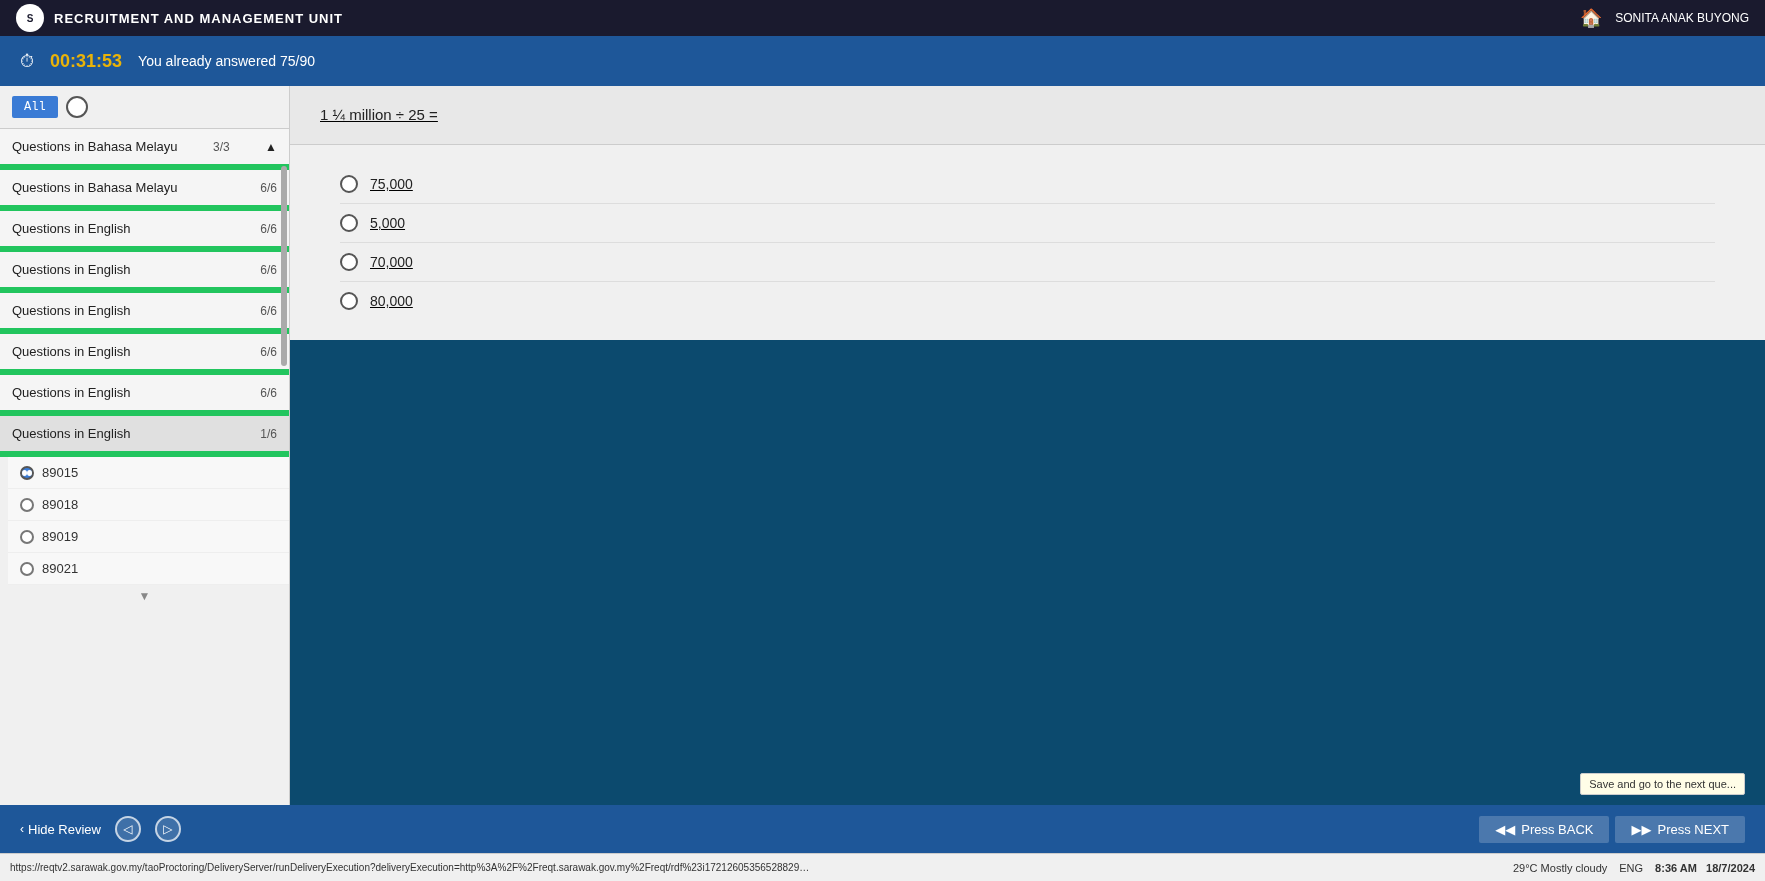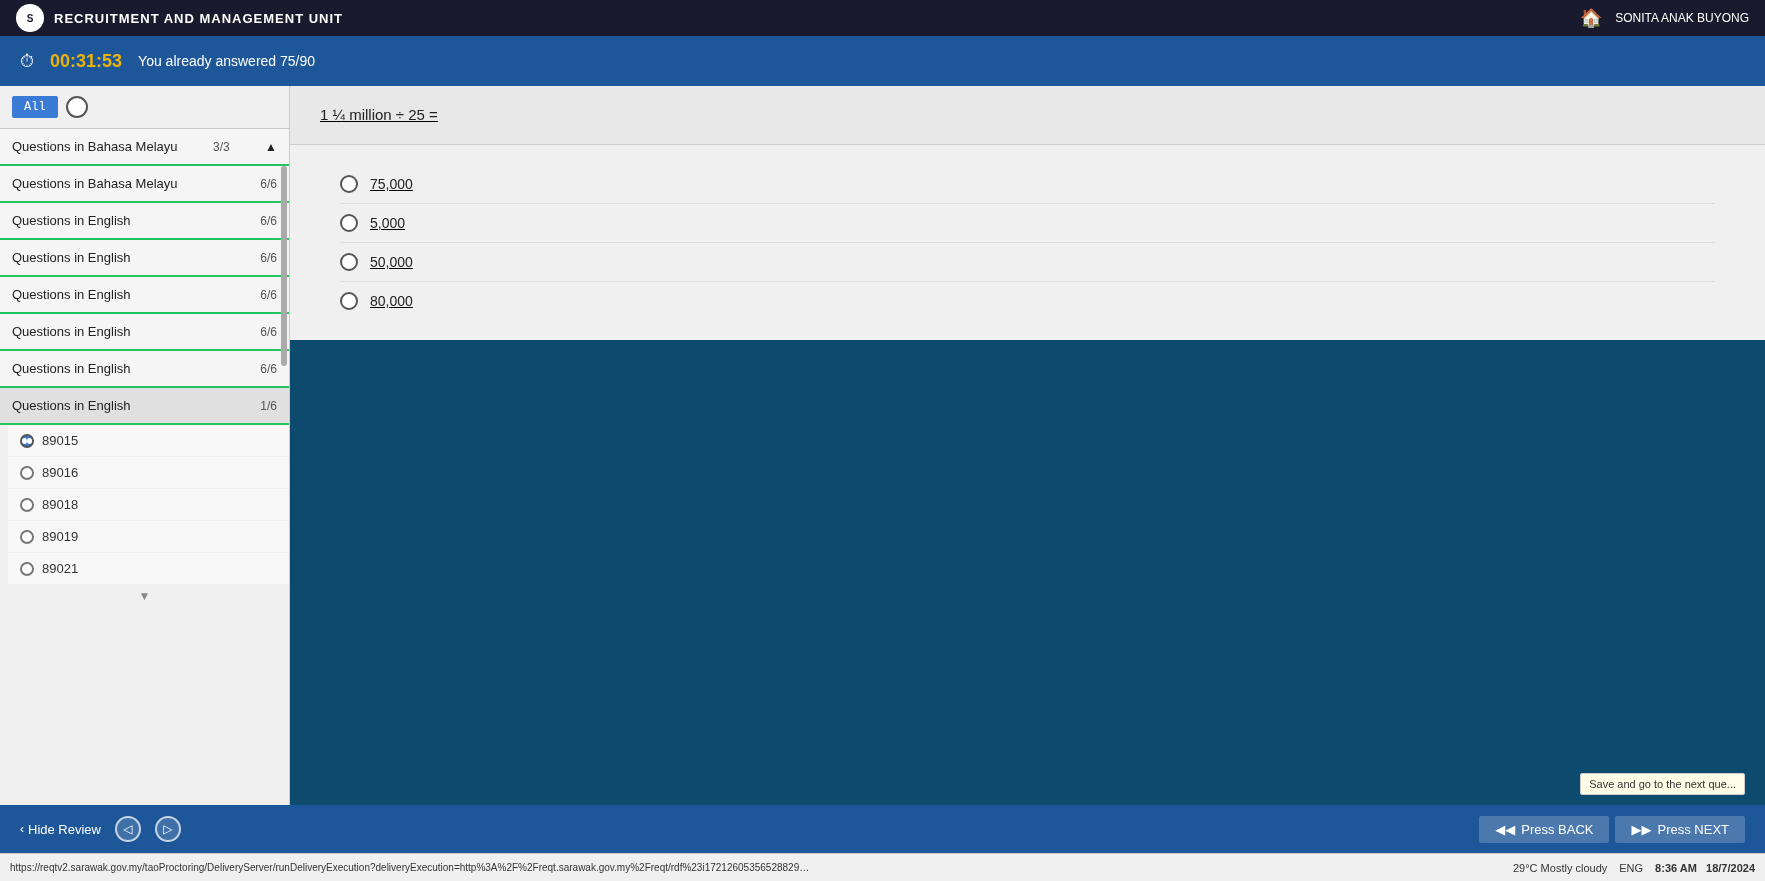--- a/index.html
+++ b/index.html
@@ -133,21 +133,21 @@
       border-radius: 50%;
       border: 2px solid #555;
       background: white;
       cursor: pointer;
     }
     .sidebar-item {
       display: flex;
       justify-content: space-between;
       align-items: center;
       padding: 10px 12px;
-      border-bottom: 2px solid #22c55e;
+      border-bottom: 6px solid #22c55e;
       font-size: 13px;
       color: #222;
       cursor: pointer;
       background: #f5f5f5;
     }
     .sidebar-item.active {
       background: #e0e0e0;
     }
     .sidebar-item-label {
       font-weight: 500;
@@ -426,24 +426,20 @@
     <div class="sidebar-item active">
       <span class="sidebar-item-label">Questions in English</span>
       <span class="sidebar-item-count">1/6</span>
     </div>
 
     <div class="sidebar-sub-item">
       <div class="radio-dot filled">
         <span style="width:6px;height:6px;border-radius:50%;background:white;display:block;"></span>
       </div>
       <span>89015</span>
-    </div>
-    <div class="sidebar-sub-item">
-      <div class="radio-empty"></div>
-      <span>89016</span>
     </div>
     <div class="sidebar-sub-item">
       <div class="radio-empty"></div>
       <span>89018</span>
     </div>
     <div class="sidebar-sub-item">
       <div class="radio-empty"></div>
       <span>89019</span>
     </div>
     <div class="sidebar-sub-item">
@@ -463,21 +459,21 @@
       <div class="option-row">
         <div class="option-radio"></div>
         <span class="option-label">75,000</span>
       </div>
       <div class="option-row">
         <div class="option-radio"></div>
         <span class="option-label">5,000</span>
       </div>
       <div class="option-row">
         <div class="option-radio"></div>
-        <span class="option-label">50,000</span>
+        <span class="option-label">70,000</span>
       </div>
       <div class="option-row">
         <div class="option-radio"></div>
         <span class="option-label">80,000</span>
       </div>
     </div>
   </div>
 
 </div>
 

